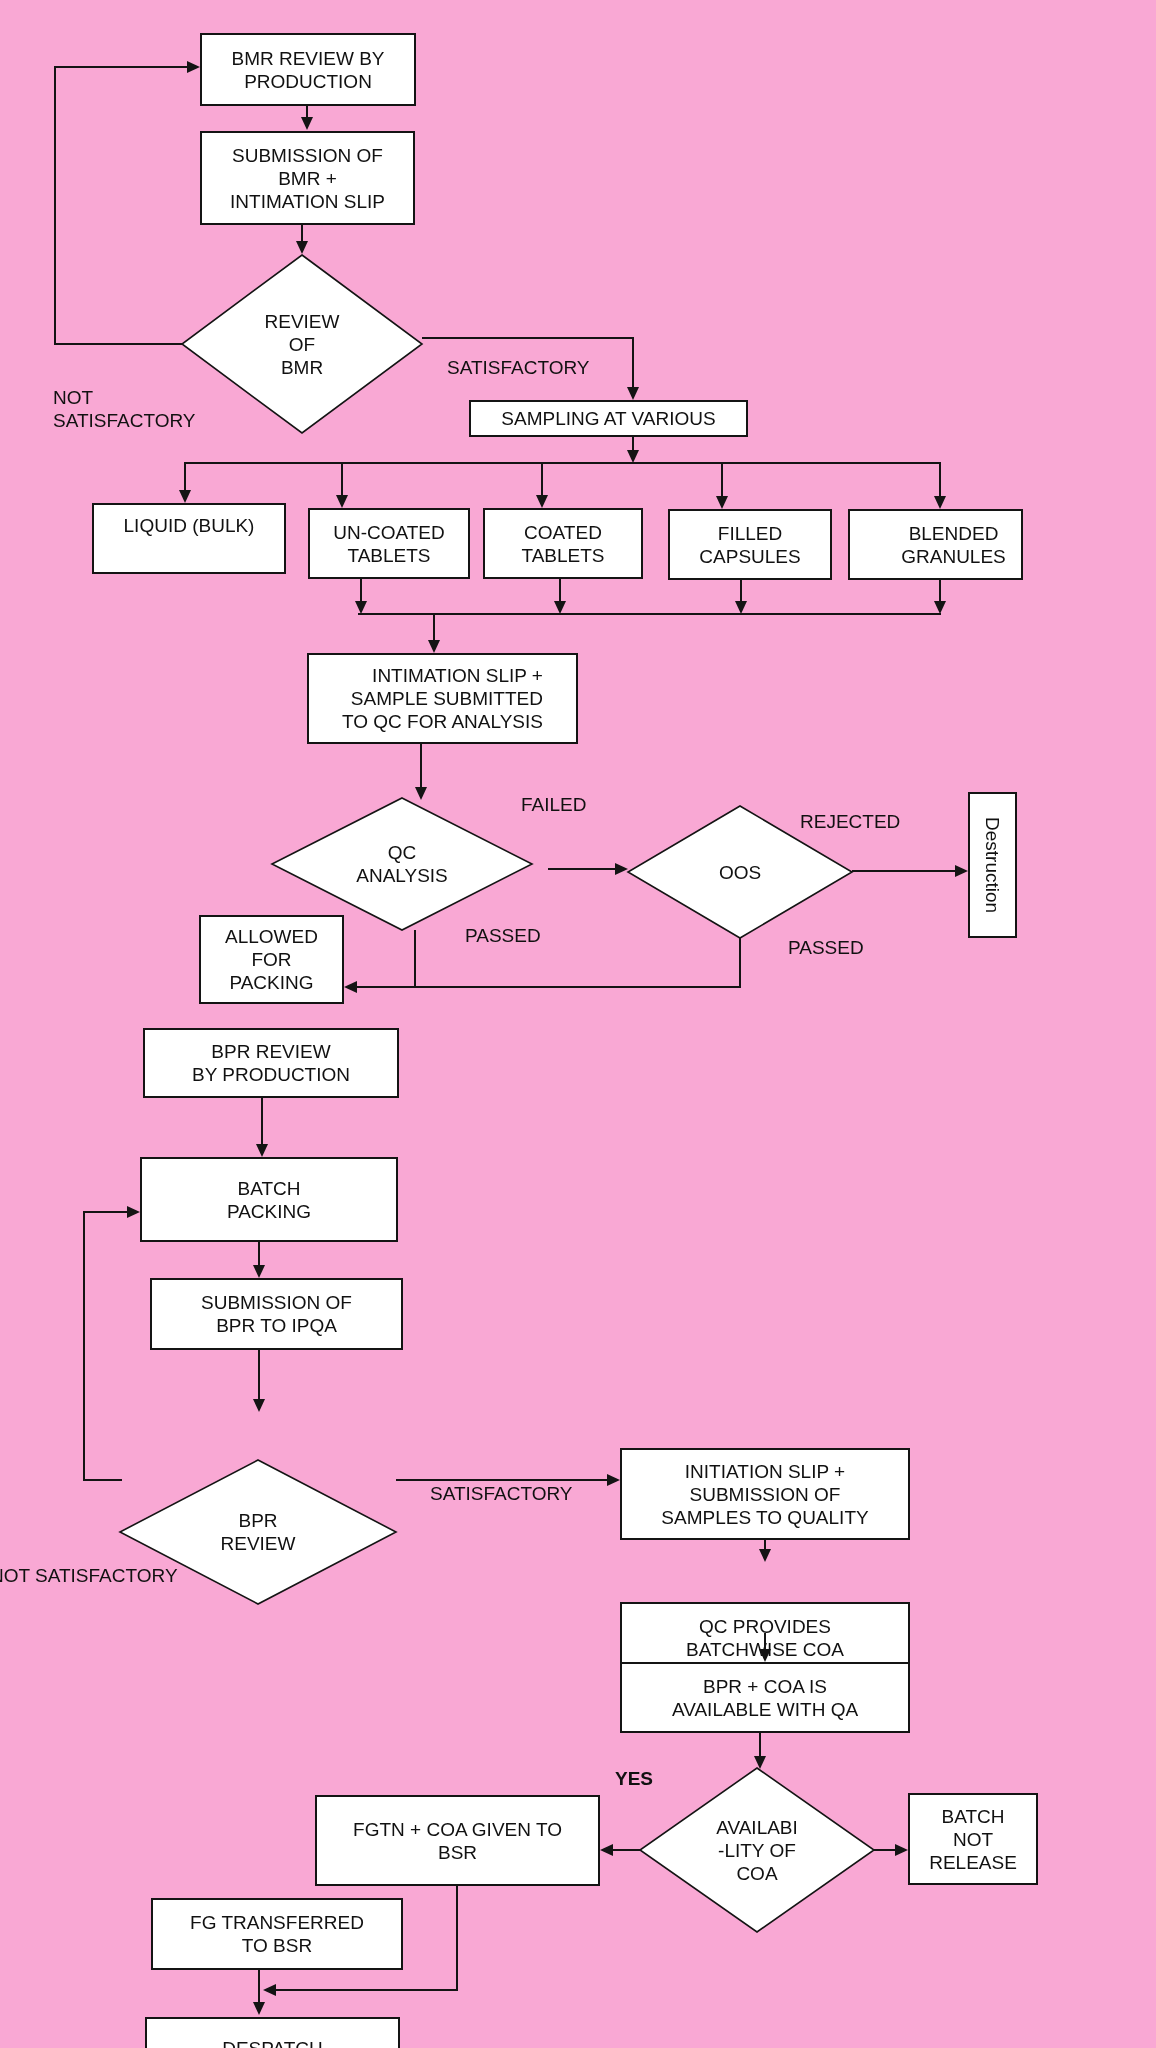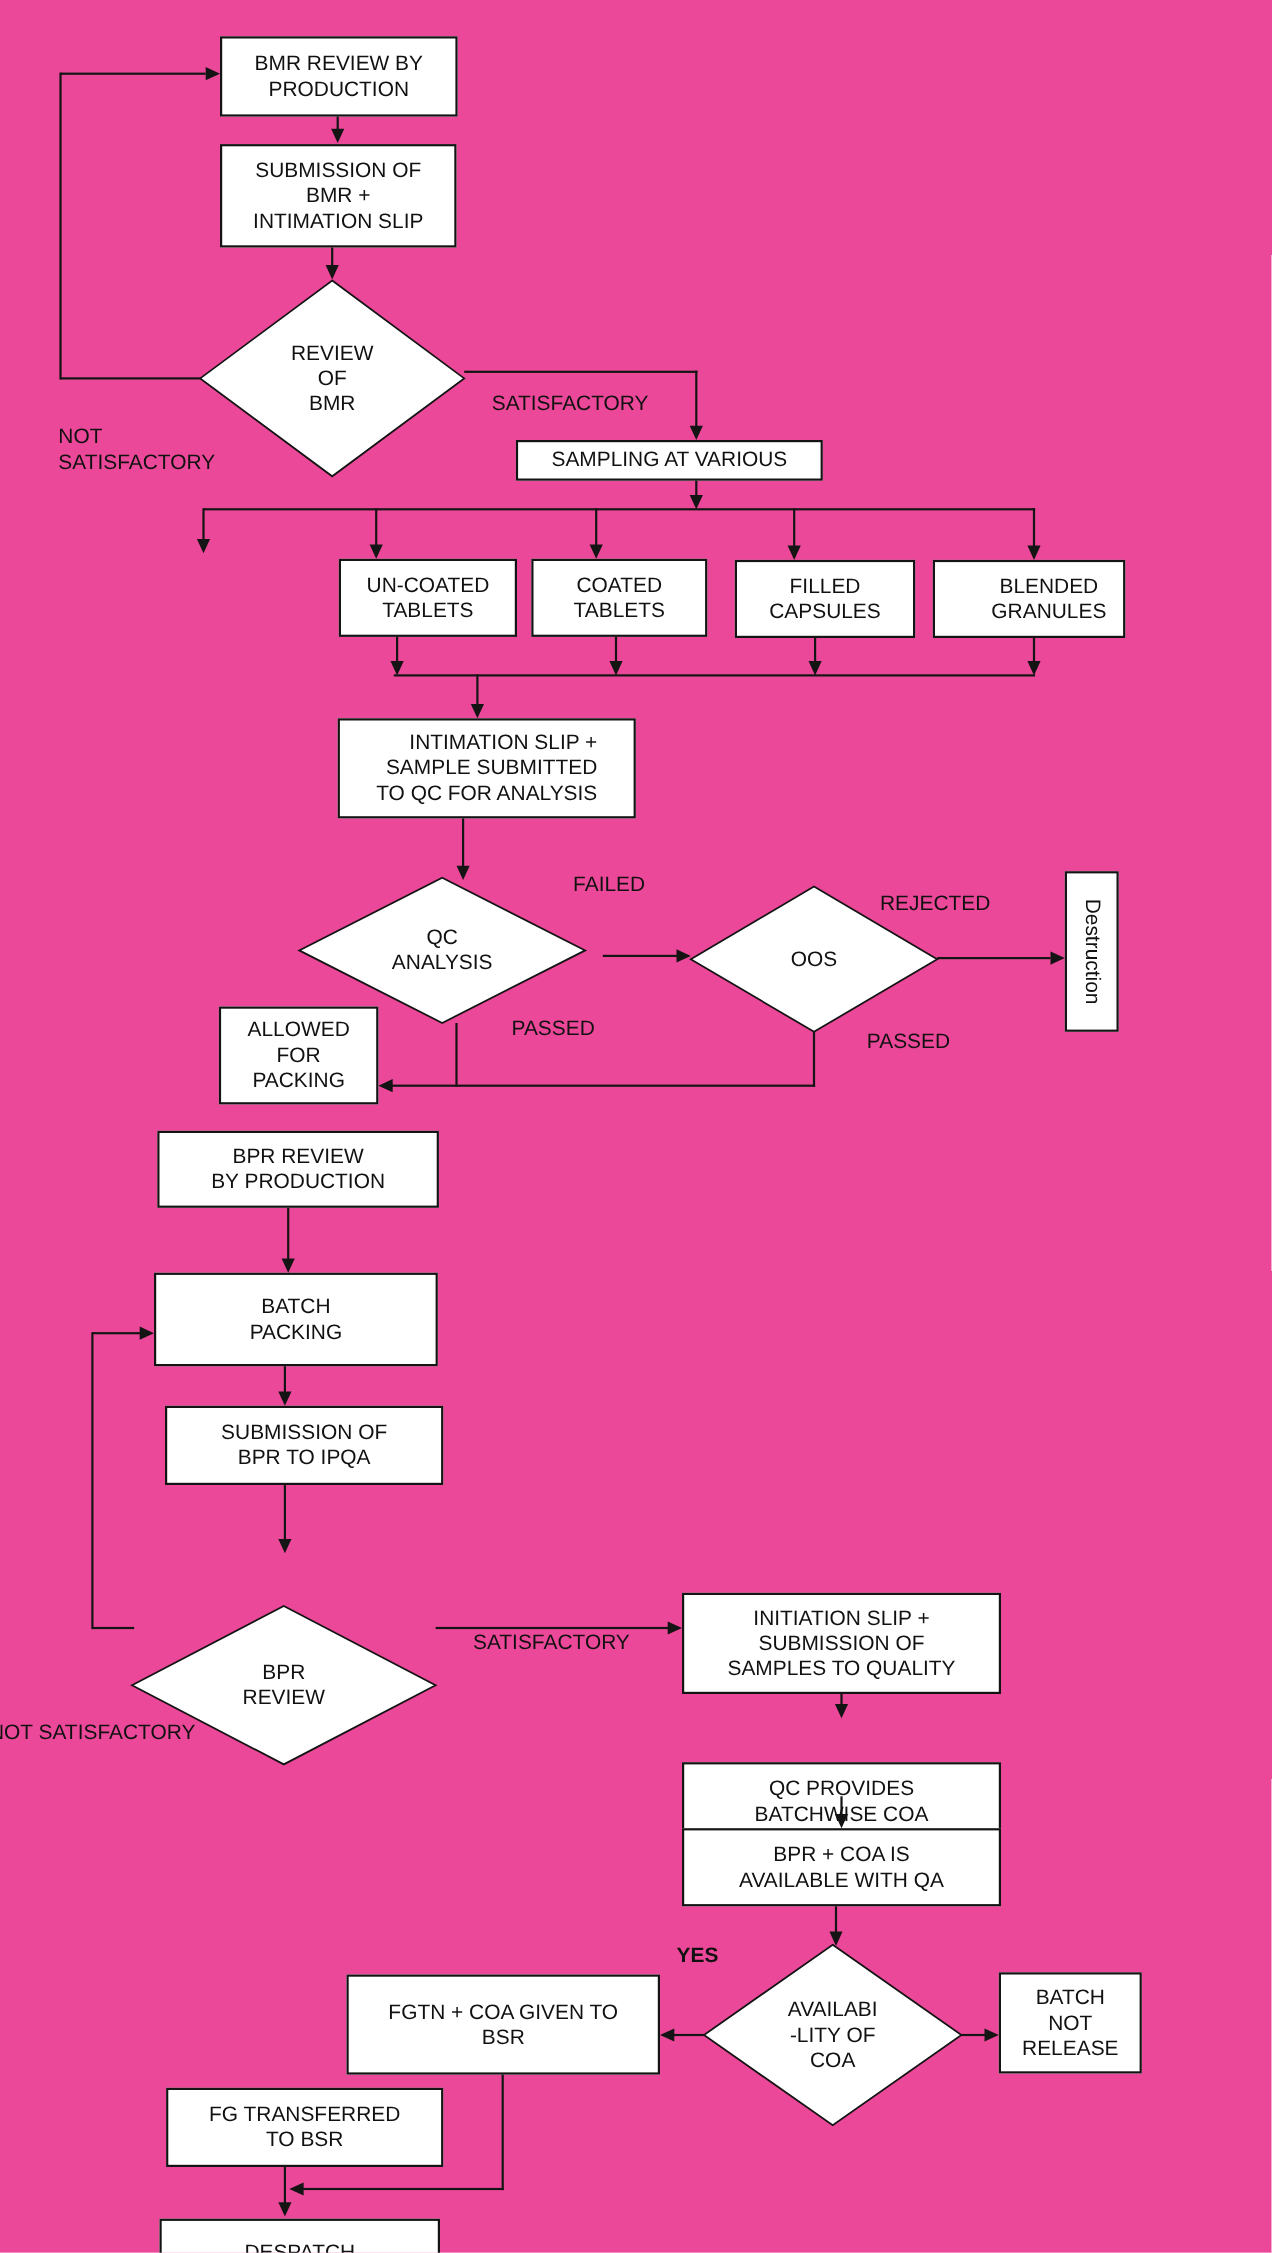--- a/index.html
+++ b/index.html
@@ -1,18 +1,18 @@
 <!DOCTYPE html>
 <html><head>
 <meta charset="utf-8">
 <style>
   html,body{margin:0;padding:0;background:#ffffff;}
   body{width:1156px;height:2048px;overflow:hidden;position:relative;
        font-family:"Liberation Sans", sans-serif;color:#111;}
-  #canvas{position:absolute;left:0;top:0;width:1156px;height:2048px;background:#ec4899;}
+  #canvas{position:absolute;left:0;top:0;width:1156px;height:2048px;background:#f9a8d4;}
   .box{position:absolute;box-sizing:border-box;border:2px solid #141414;background:#fff;
        display:flex;align-items:center;justify-content:center;text-align:center;
        white-space:pre-line;font-size:19px;line-height:23px;}
   .box.vert{writing-mode:vertical-rl;}
   .diamond{position:absolute;}
   .diamond svg{position:absolute;left:0;top:0;width:100%;height:100%;overflow:visible;}
   .diamond polygon{fill:#ffffff;stroke:#141414;stroke-width:1.6;vector-effect:non-scaling-stroke;}
   .dlabel{position:absolute;left:0;top:0;right:0;bottom:0;display:flex;align-items:center;
           justify-content:center;text-align:center;white-space:pre-line;font-size:19px;line-height:23px;}
   .hl,.vl{position:absolute;background:#141414;}
@@ -29,20 +29,21 @@
 <body>
 
 <div id="canvas">
 
   <div class="box" style="left:200px;top:33px;width:216px;height:73px;">BMR REVIEW BY
 PRODUCTION</div>
   <div class="box" style="left:200px;top:131px;width:215px;height:94px;">SUBMISSION OF
 BMR +
 INTIMATION SLIP</div>
   <div class="box" style="left:469px;top:400px;width:279px;height:37px;">SAMPLING AT VARIOUS</div>
+  <div class="box" style="left:92px;top:503px;width:194px;height:71px;align-items:flex-start;padding-top:9px;">LIQUID (BULK)</div>
   <div class="box" style="left:308px;top:508px;width:162px;height:71px;">UN-COATED
 TABLETS</div>
   <div class="box" style="left:483px;top:508px;width:160px;height:71px;">COATED
 TABLETS</div>
   <div class="box" style="left:668px;top:509px;width:164px;height:71px;">FILLED
 CAPSULES</div>
   <div class="box" style="left:848px;top:509px;width:175px;height:71px;padding-left:36px;">BLENDED
 GRANULES</div>
   <div class="box" style="left:307px;top:653px;width:271px;height:91px;text-align:right;">INTIMATION SLIP +
 SAMPLE SUBMITTED

